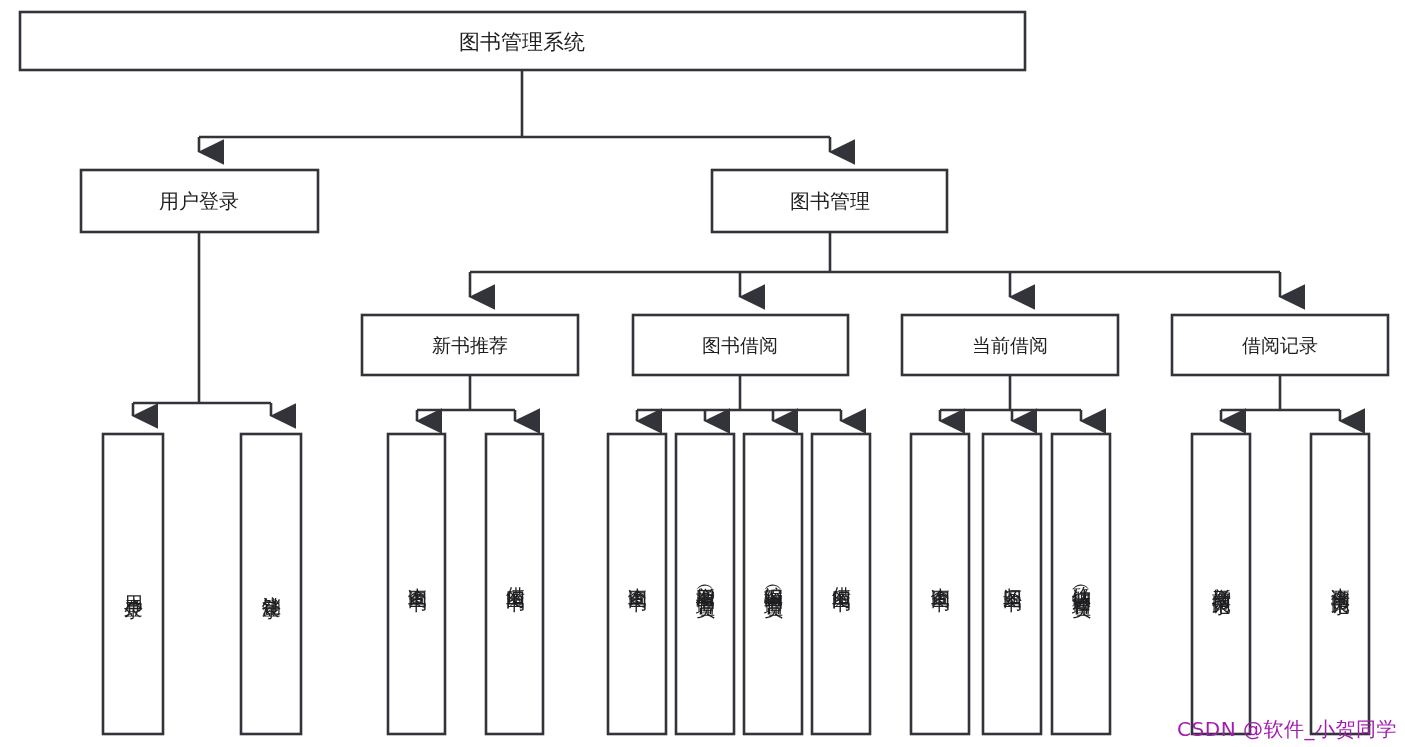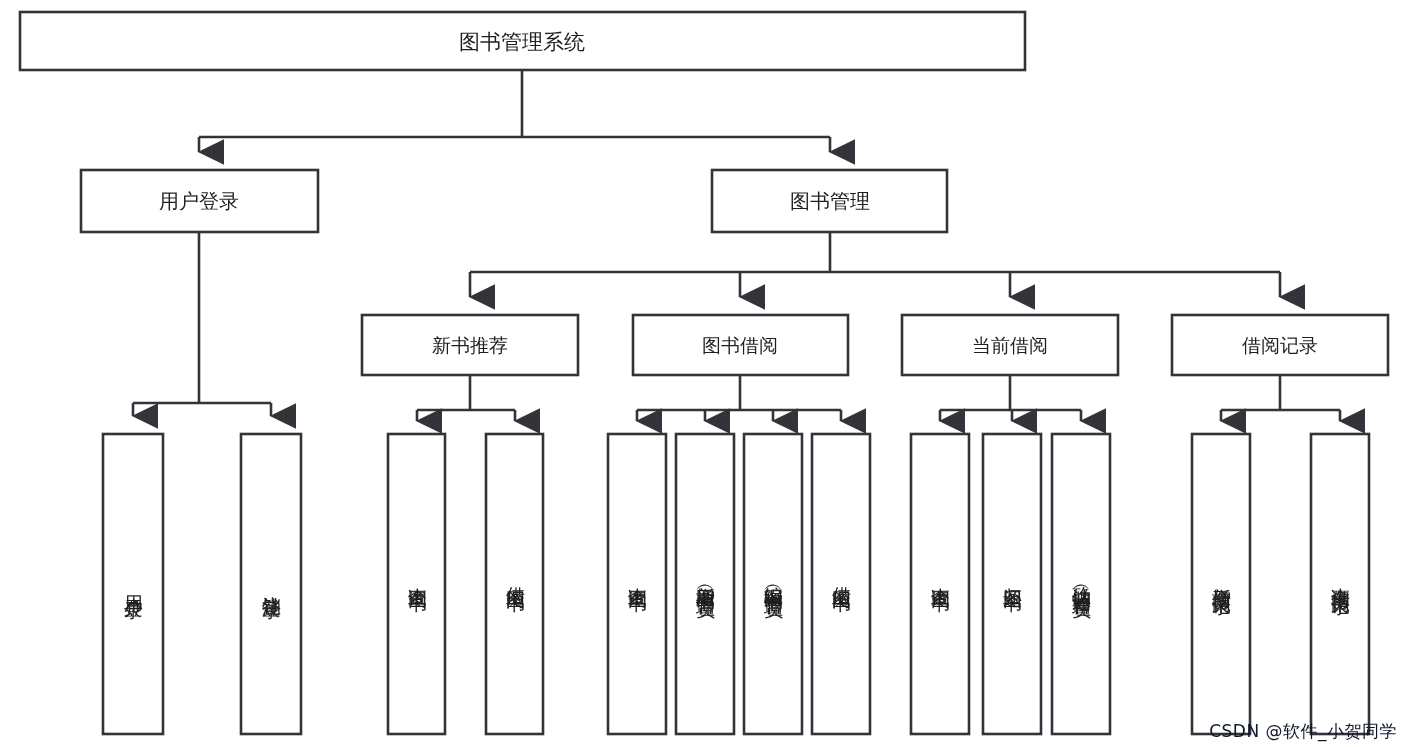--- a/index.html
+++ b/index.html
@@ -24,22 +24,22 @@
     writing-mode:vertical-rl;
     text-orientation:upright;
     letter-spacing:2px;
   }
   .edge{stroke:#33333a;stroke-width:2.6;fill:none;stroke-linecap:butt;}
   .arrow-head{fill:#33333a;stroke:none;}
   #watermark{
     position:absolute;
     right:8px;bottom:4px;
     font-family:"DejaVu Sans","Liberation Sans",sans-serif;
-    font-size:17px;
-    color:#0f172a;
+    font-size:20px;
+    color:#a21caf;
     white-space:nowrap;
     letter-spacing:0.5px;
     pointer-events:none;
   }
 </style>
 </head>
 <body>
 
 <svg id="canvas" viewBox="0 0 1405 747">
   <defs>

